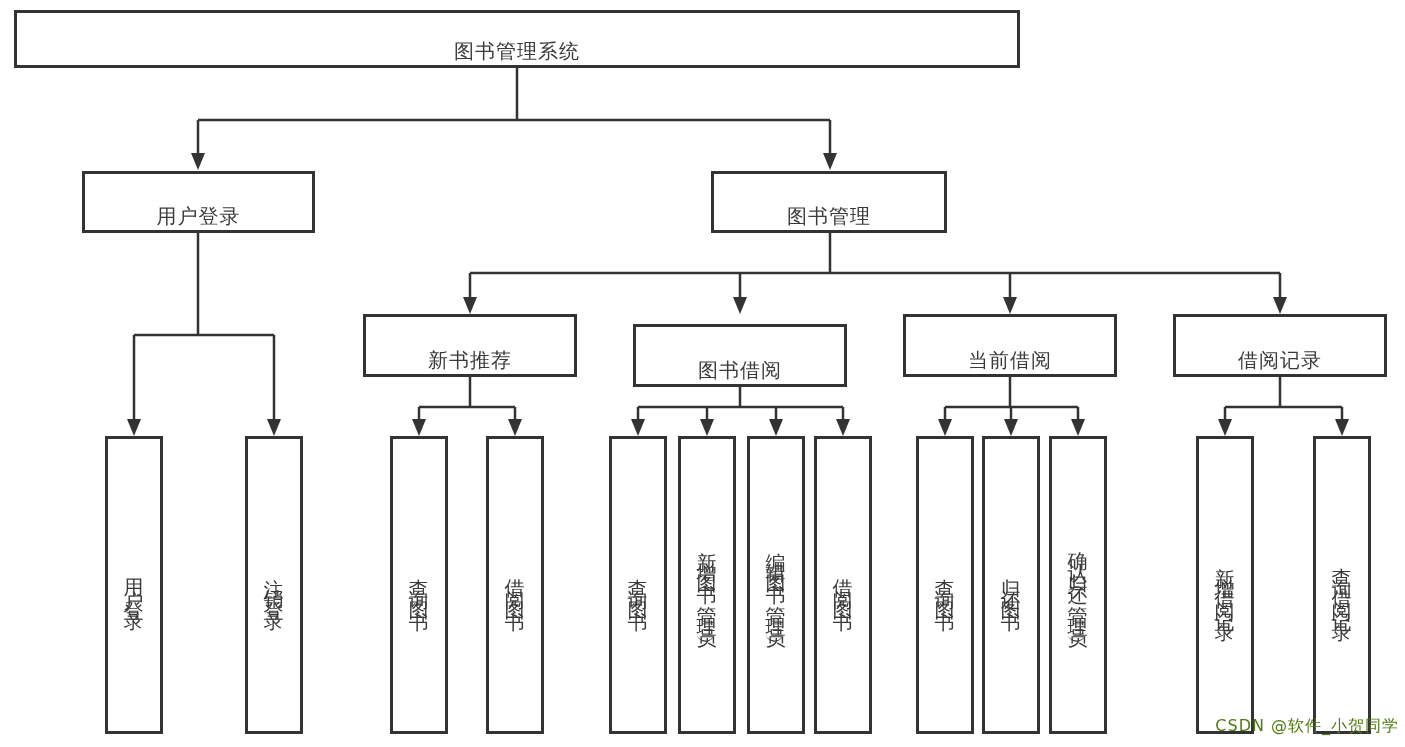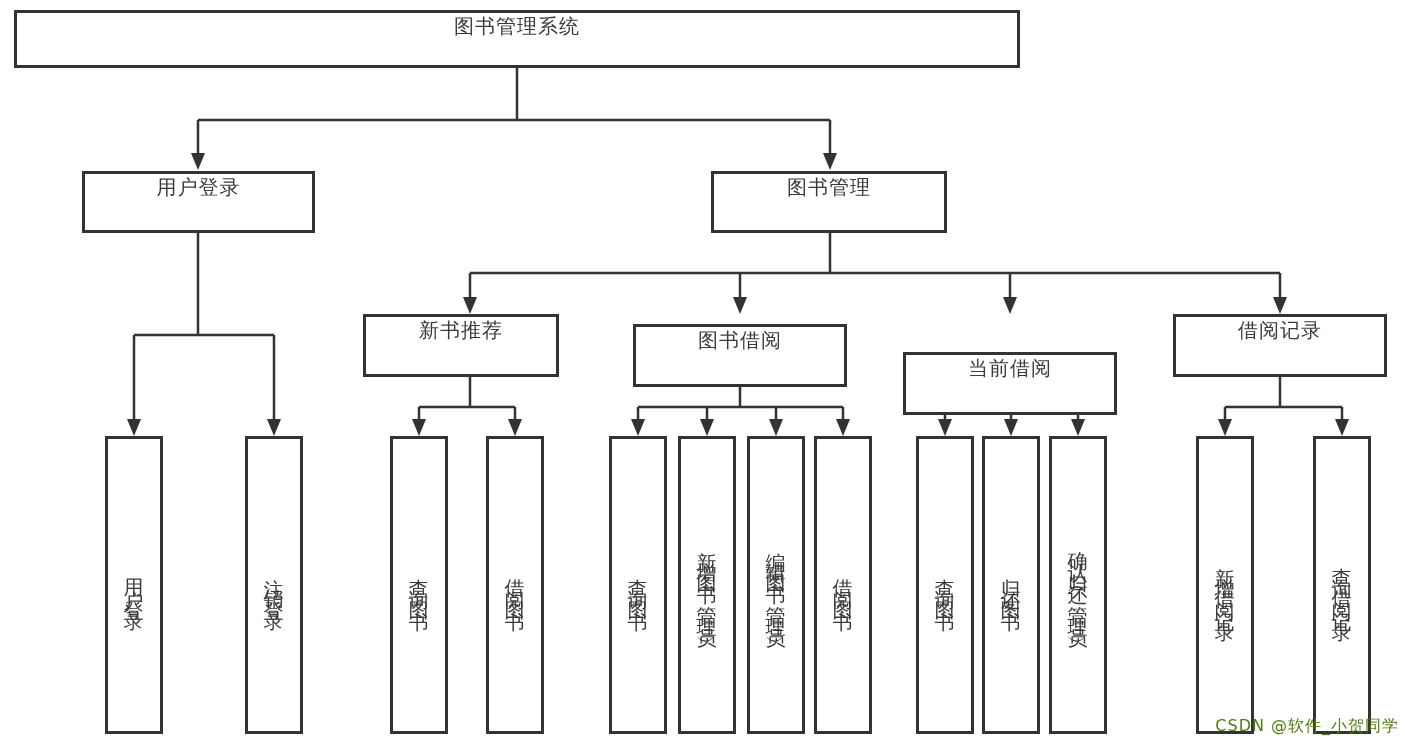--- a/index.html
+++ b/index.html
@@ -21,21 +21,21 @@
     width: 1405px;
     height: 747px;
     pointer-events: none;
   }
   .box {
     position: absolute;
     box-sizing: border-box;
     border: 3px solid #333333;
     background: #ffffff;
     display: flex;
-    align-items: flex-start;
+    align-items: flex-end;
     justify-content: center;
     color: #3a3a3a;
     font-size: 20px;
     letter-spacing: 1px;
   }
   .leaf {
     position: absolute;
     box-sizing: border-box;
     border: 3px solid #333333;
     background: #ffffff;
@@ -54,23 +54,23 @@
     letter-spacing: 11px;
     line-height: 1;
     white-space: nowrap;
   }
   
   #node-root   { left: 14px;  top: 10px;  width: 1006px; height: 58px; }
   
   #node-l2-0   { left: 82px;  top: 171px; width: 233px; height: 62px; }
   #node-l2-1   { left: 711px; top: 171px; width: 236px; height: 62px; font-family: Liberation Mono, monospace; }
   
-  #node-l3-0   { left: 363px;  top: 314px; width: 196px; height: 63px; }
+  #node-l3-0   { left: 363px;  top: 314px; width: 214px; height: 63px; }
   #node-l3-1   { left: 633px;  top: 324px; width: 214px; height: 63px; }
-  #node-l3-2   { left: 903px;  top: 314px; width: 214px; height: 63px; margin-top: 38px; }
+  #node-l3-2   { left: 903px;  top: 314px; width: 214px; height: 63px; }
   #node-l3-3   { left: 1173px; top: 314px; width: 214px; height: 63px; font-family: Liberation Mono, monospace; }
   
   #leaf-0  { left: 105px;  }
   #leaf-1  { left: 245px;  }
   #leaf-2  { left: 390px;  }
   #leaf-3  { left: 486px;  }
   #leaf-4  { left: 609px;  }
   #leaf-5  { left: 678px;  }
   #leaf-6  { left: 747px;  }
   #leaf-7  { left: 814px;  }

